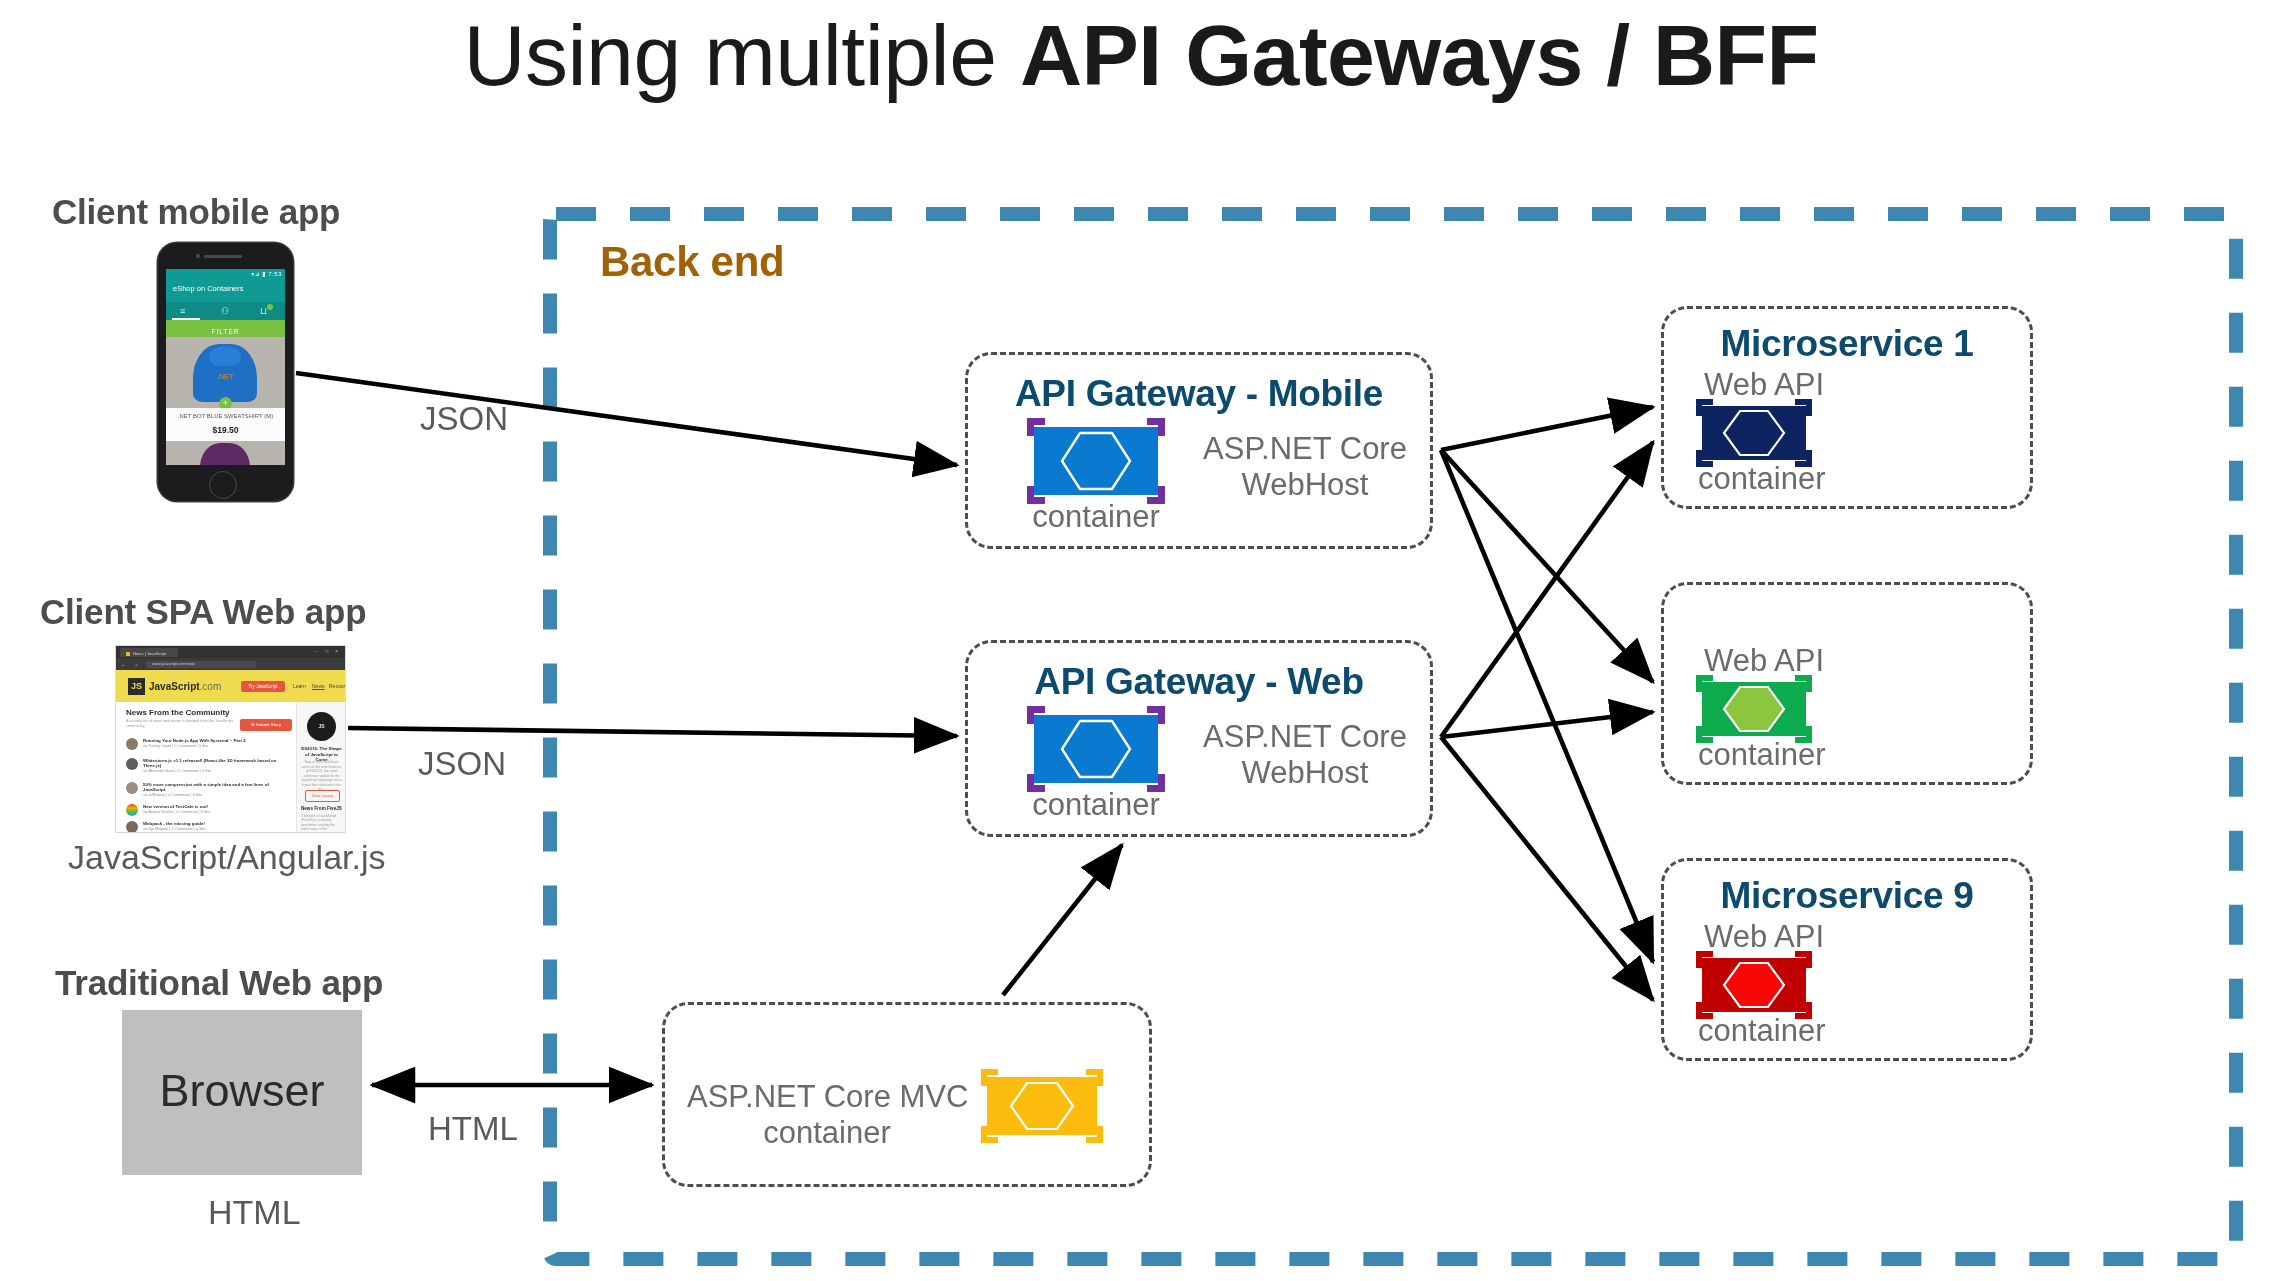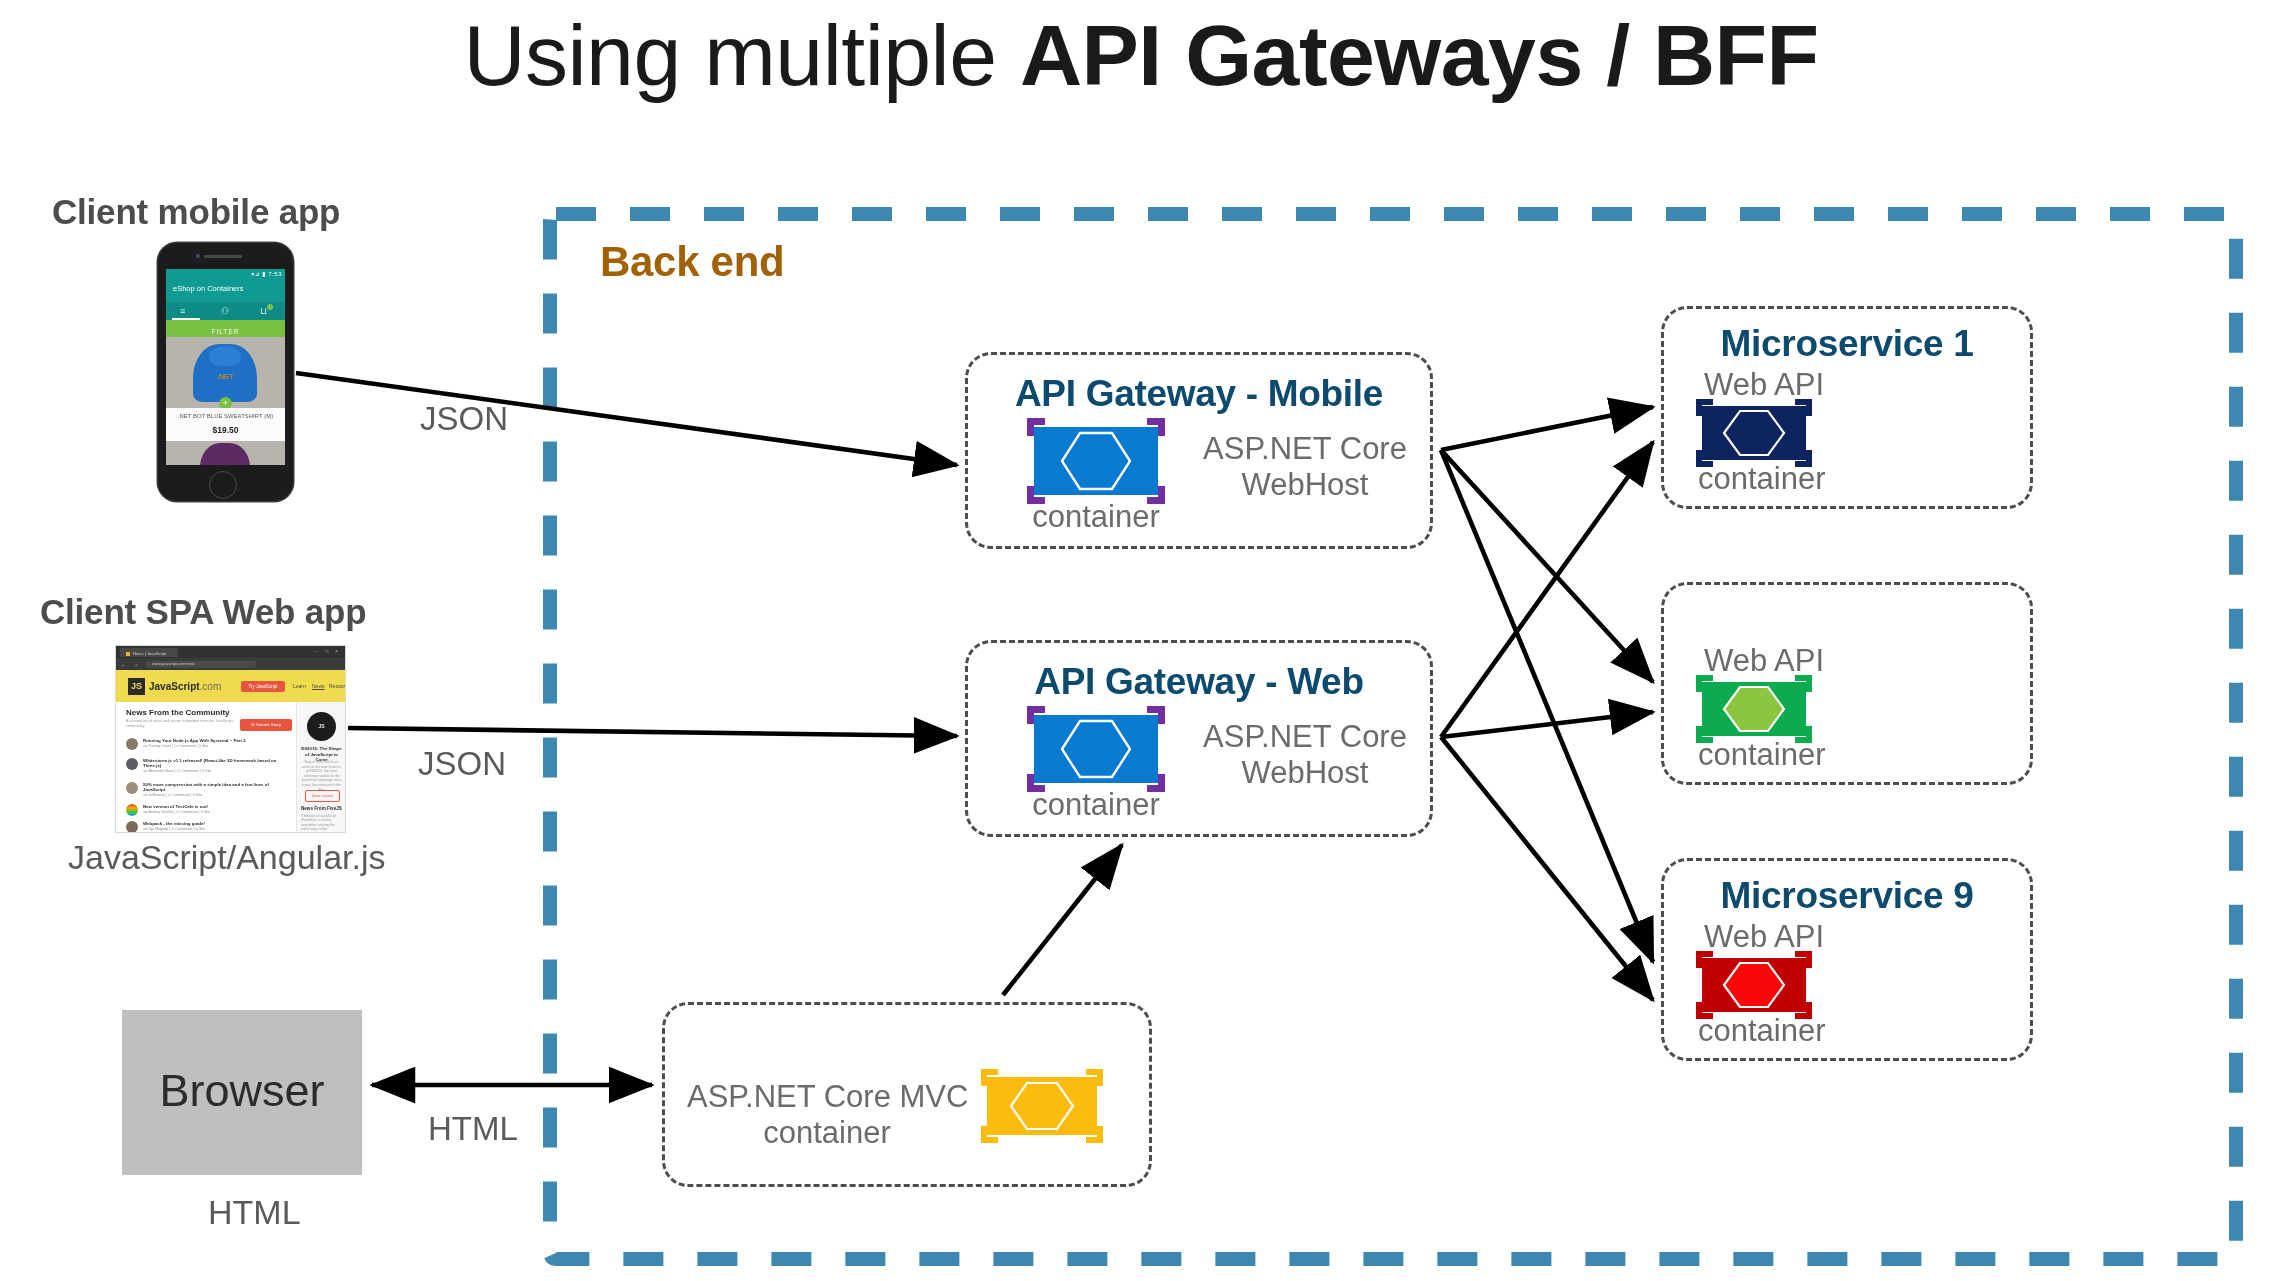--- a/index.html
+++ b/index.html
@@ -644,20 +644,21 @@
         <div id="side-ttl" class="abs">ES2015: The Shape of JavaScript to Come</div>
         <div id="side-body" class="abs">Stay in tune and learn some of the new features of ES2015, the most extensive update to the JavaScript language since it was first released in the 90s.</div>
         <div id="side-btn" class="abs">View Course</div>
         <div id="side-ttl2" class="abs">News From FiveJS</div>
         <div id="side-body2" class="abs">5 Minutes of JavaScript (FiveJS) is a weekly newsletter curating the latest news in the JavaScript community.</div>
       </div>
     </div>
   </div>
   <div id="spa-caption" class="abs caption-light">JavaScript/Angular.js</div>
 
+  <div id="client-trad-title" class="abs client-title">Traditional Web app</div>
   <div id="browser-box" class="abs">
       <span>Browser</span>
     </div>
   <div id="html-caption" class="abs caption-light">HTML</div>
 
   <div id="gw-mobile" class="abs node">
     <div class="node-title" style="top:18px">API Gateway - Mobile</div>
     <div class="container-icon" style="left:66px; top:72px; width:124px; height:68px;">
       <div class="body" style="background:#0a7ad1"></div>
       <svg class="hex" viewBox="0 0 124 68" preserveAspectRatio="none">

